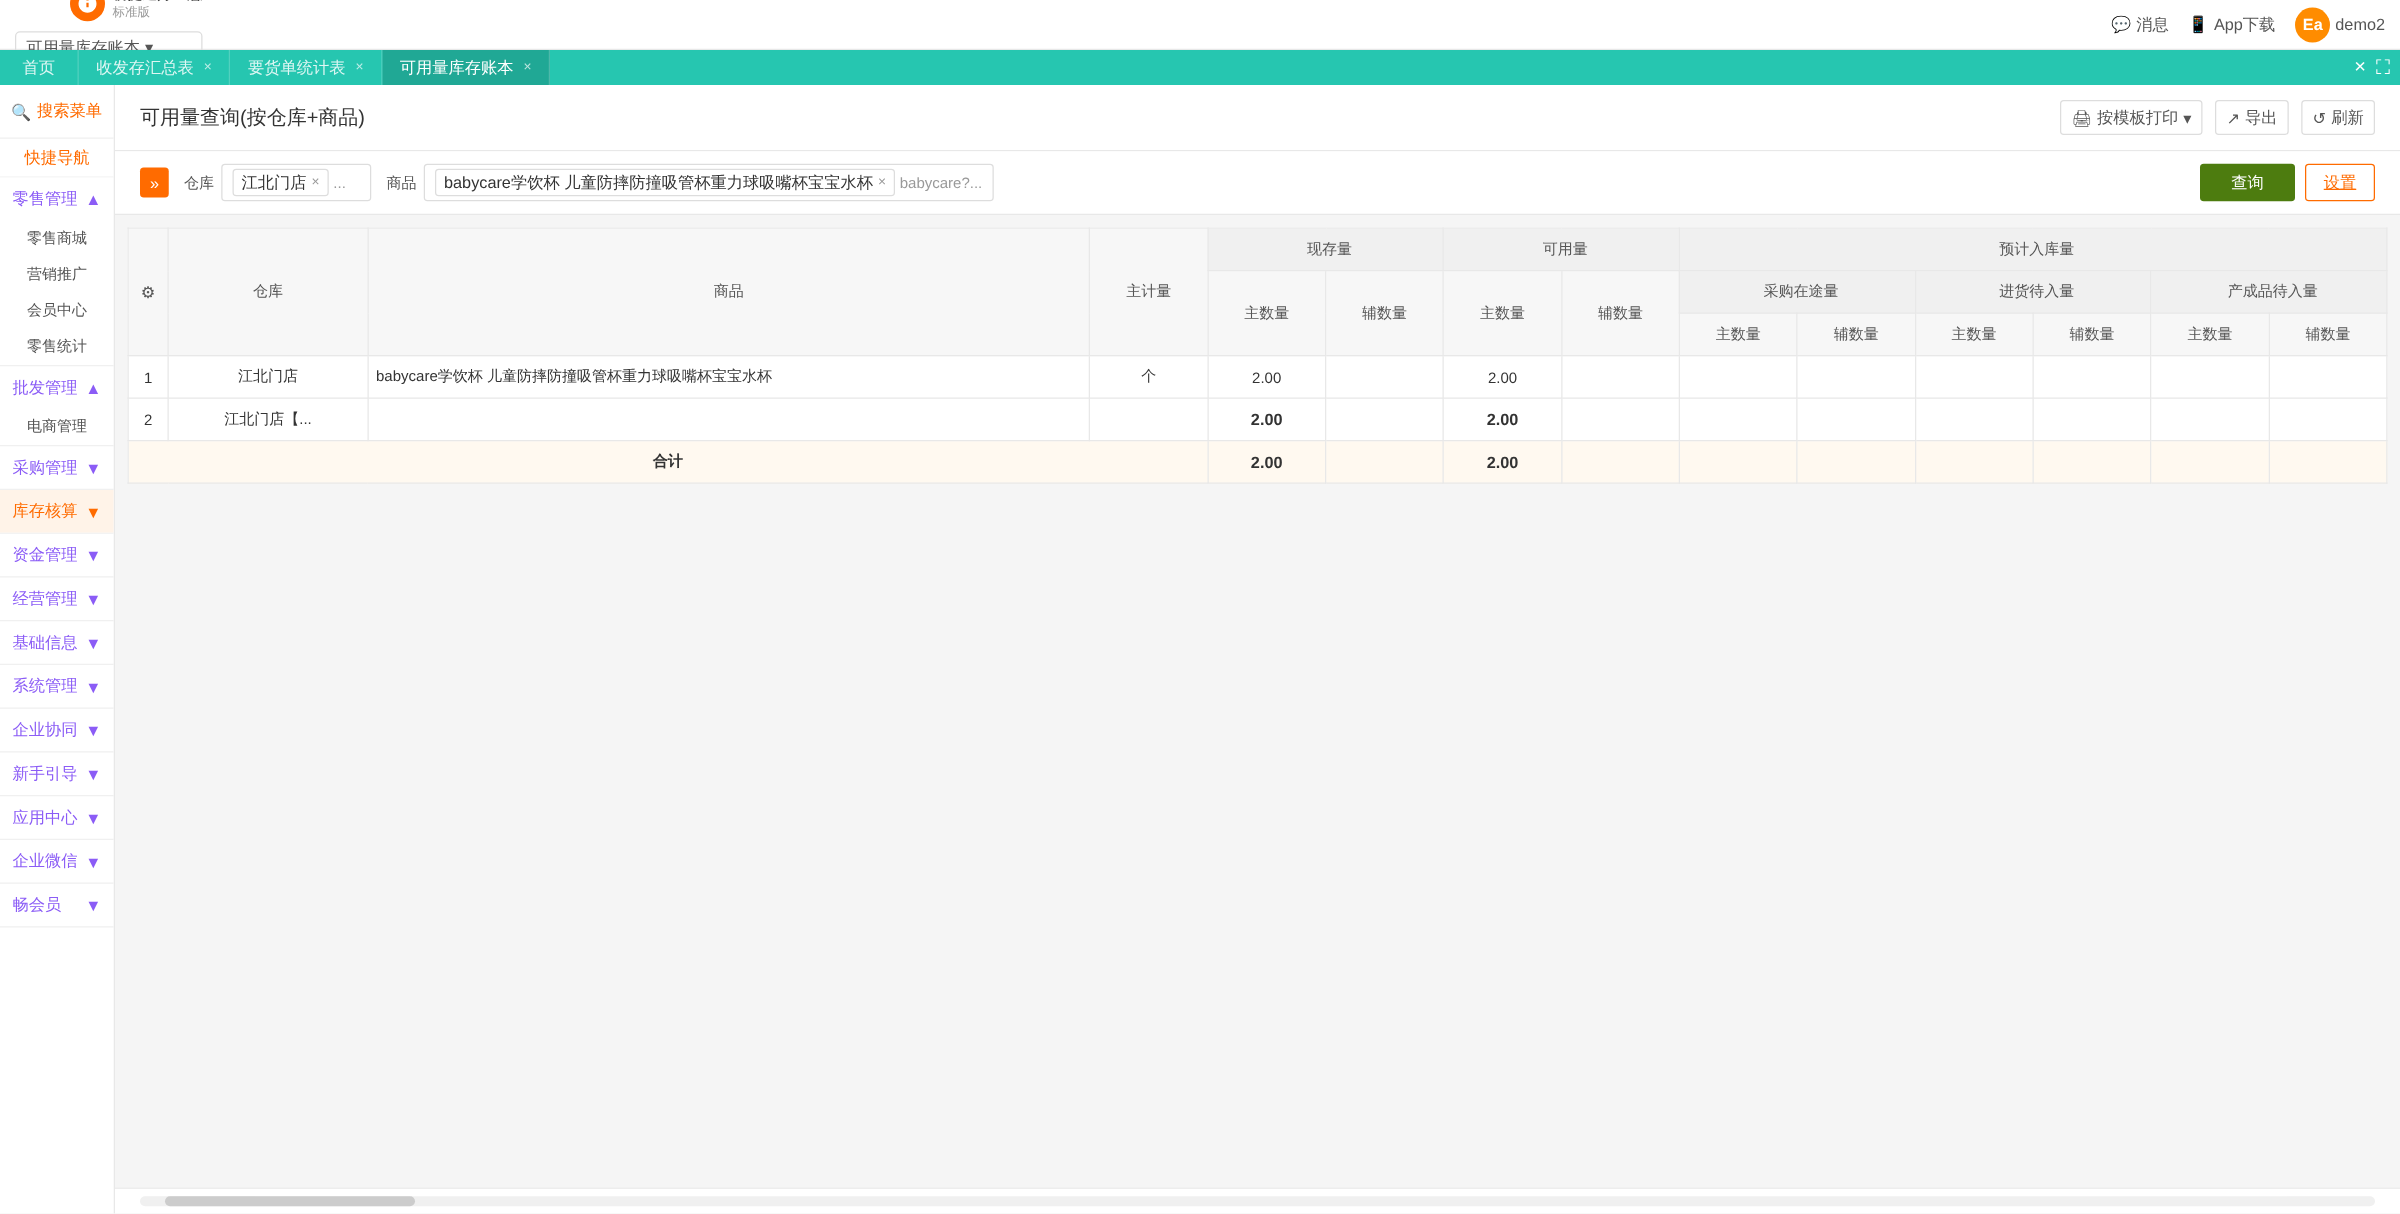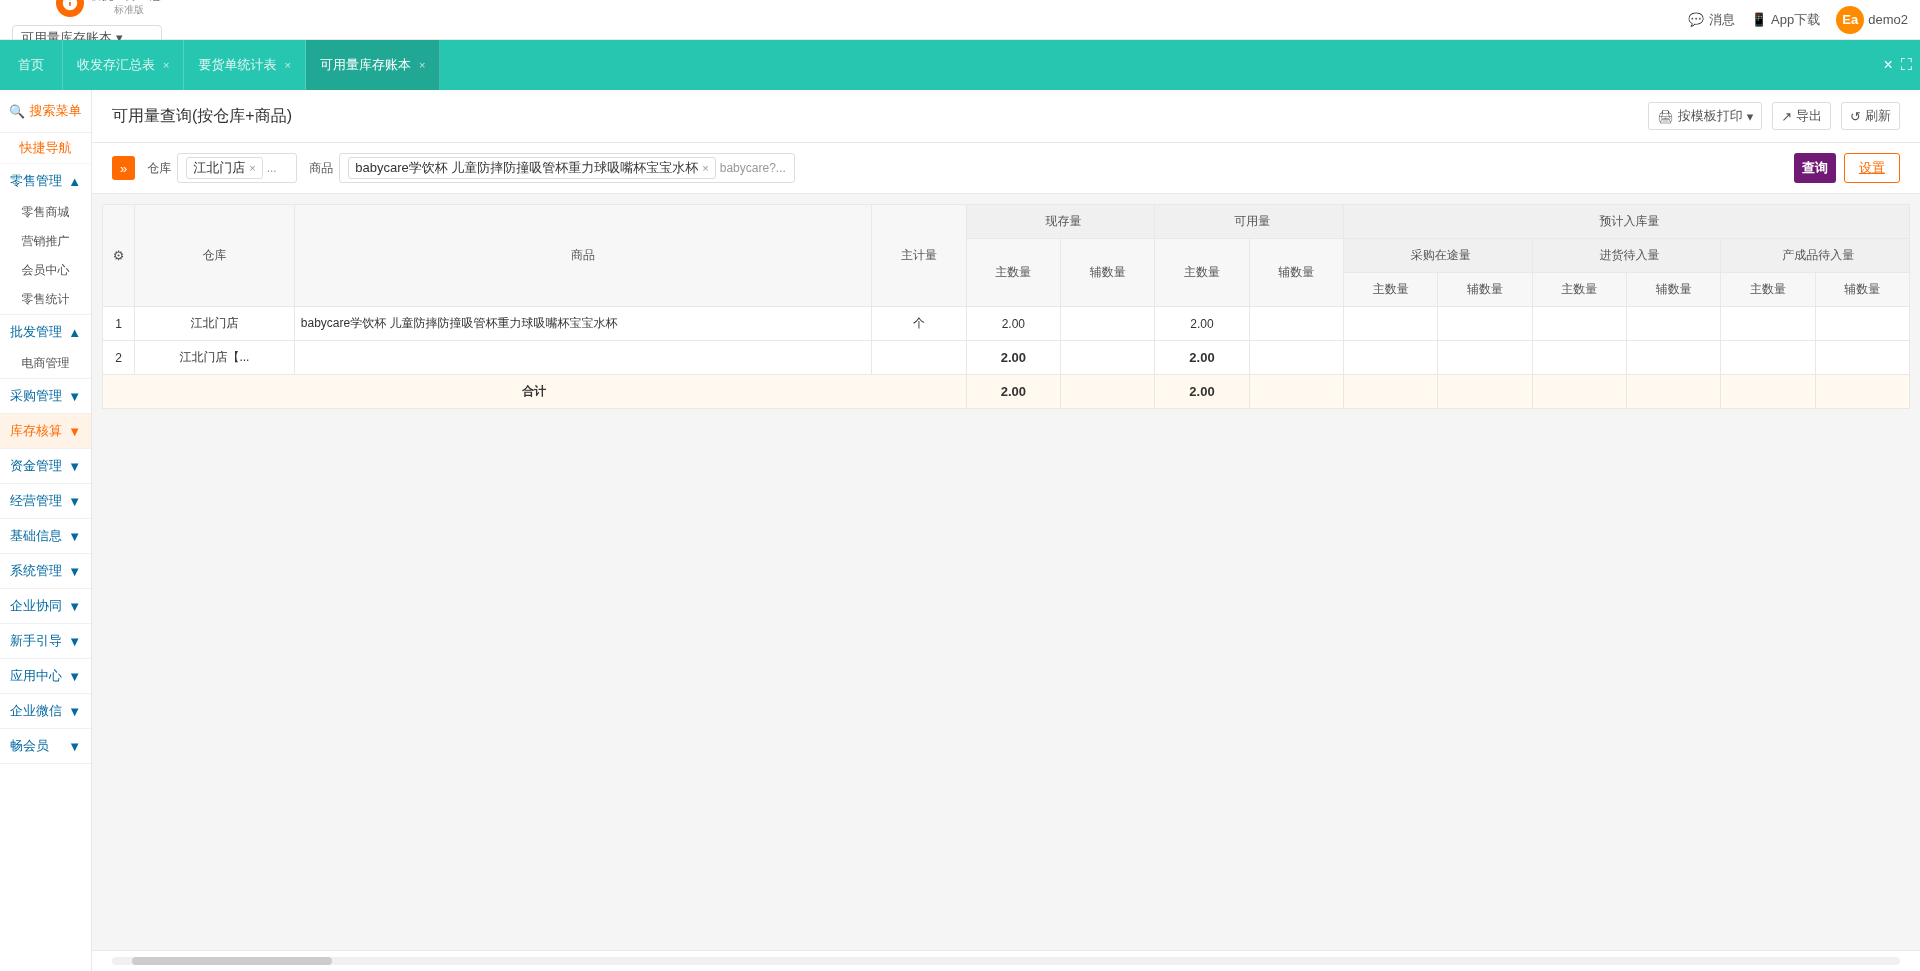--- a/index.html
+++ b/index.html
@@ -14,30 +14,30 @@
       justify-content: space-between;
       padding: 0 12px;
       border-bottom: 1px solid #e8e8e8;
       flex-shrink: 0;
     }
     .top-bar-left { display: flex; align-items: flex-end; gap: 8px; flex-direction: column; }
     .logo-area { display: flex; align-items: center; gap: 6px; }
     .logo-icon { width: 28px; height: 28px; background: #ff6b00; border-radius: 50%; display: flex; align-items: center; justify-content: center; }
     .logo-icon svg { width: 18px; height: 18px; fill: #fff; }
     .logo-text { font-size: 12px; color: #333; line-height: 1.2; }
-    .logo-sub { font-size: 10px; color: #999; margin-left: 24px; }
+    .logo-sub { font-size: 10px; color: #999; }
     .tenant-select { display: flex; align-items: center; gap: 4px; border: 1px solid #ddd; border-radius: 4px; padding: 3px 8px; cursor: pointer; font-size: 12px; color: #555; min-width: 150px; }
     .top-bar-right { display: flex; align-items: center; gap: 16px; }
     .top-right-item { display: flex; align-items: center; gap: 4px; color: #555; font-size: 12px; cursor: pointer; }
     .user-avatar { width: 28px; height: 28px; border-radius: 50%; background: #ff8c00; display: flex; align-items: center; justify-content: center; color: #fff; font-size: 11px; font-weight: bold; }
 
     
     .nav-tabs {
       background: #26c6b0;
-      height: 50px;
+      height: 28px;
       display: flex;
       align-items: stretch;
       flex-shrink: 0;
       position: relative;
     }
     .nav-tab {
       display: flex;
       align-items: center;
       padding: 0 14px;
       color: rgba(255,255,255,0.85);
@@ -65,21 +65,21 @@
       flex-direction: column;
       flex-shrink: 0;
       overflow-y: auto;
     }
     .sidebar-search { padding: 8px; border-bottom: 1px solid #f0f0f0; }
     .sidebar-search-btn { width: 100%; background: none; border: none; color: #ff6b00; font-size: 12px; cursor: pointer; display: flex; align-items: center; justify-content: center; gap: 4px; padding: 4px 0; }
     .sidebar-nav-btn { padding: 6px 8px; text-align: center; color: #ff6b00; font-size: 12px; cursor: pointer; border-bottom: 1px solid #f5f5f5; }
     .sidebar-section { border-bottom: 1px solid #f0f0f0; }
     .sidebar-section-title {
       display: flex; align-items: center; justify-content: space-between;
-      padding: 8px 10px; font-size: 12px; color: #0369a1; cursor: pointer; font-weight: 500;
+      padding: 8px 10px; font-size: 12px; color: #8b5cf6; cursor: pointer; font-weight: 500;
     }
     .sidebar-item { padding: 6px 10px; font-size: 12px; color: #555; cursor: pointer; text-align: center; }
 
     
     .content-area { flex: 1; display: flex; flex-direction: column; overflow: hidden; }
 
     
     .page-header {
       background: #fff;
       padding: 12px 20px;
@@ -106,21 +106,21 @@
     .filter-toggle { background: #ff6b00; color: #fff; border: none; border-radius: 3px; padding: 4px 8px; cursor: pointer; font-size: 14px; }
     .filter-group { display: flex; align-items: center; gap: 6px; }
     .filter-label { font-size: 12px; color: #555; white-space: nowrap; }
     .filter-input-wrapper {
       display: flex; align-items: center; border: 1px solid #ddd; border-radius: 3px; padding: 3px 8px; min-width: 120px; background: #fff; flex-wrap: wrap; gap: 4px;
     }
     .filter-tag { display: flex; align-items: center; background: #fff; border: 1px solid #ddd; border-radius: 3px; padding: 1px 6px; font-size: 11px; color: #333; gap: 4px; }
     .filter-tag-close { color: #999; cursor: pointer; font-size: 11px; }
     .filter-more { color: #999; font-size: 12px; cursor: pointer; }
     .filter-actions { margin-left: auto; display: flex; gap: 8px; }
-    .btn-query { background: #701a75; color: #fff; border: none; border-radius: 3px; padding: 5px 8px; cursor: pointer; font-size: 13px; font-weight: bold; }
+    .btn-query { background: #4d7c0f; color: #fff; border: none; border-radius: 3px; padding: 5px 25px; cursor: pointer; font-size: 13px; }
     .btn-settings { background: #fff; color: #ff6b00; border: 1px solid #ff6b00; border-radius: 3px; padding: 5px 14px; cursor: pointer; font-size: 13px; text-decoration: underline; }
 
     
     .table-wrapper { flex: 1; overflow: auto; padding: 0; background: #f5f5f5; }
     .data-table { width: 100%; border-collapse: collapse; background: #fff; margin: 10px; width: calc(100% - 20px); }
     .data-table th, .data-table td { border: 1px solid #e8e8e8; text-align: center; padding: 8px 6px; font-size: 12px; color: #333; white-space: nowrap; }
     .data-table thead th { background: #f7f7f7; font-weight: 500; color: #555; }
     .data-table th.group-header { background: #f0f0f0; padding-left: 12px; }
     .data-table td.product-name { text-align: left; max-width: 300px; overflow: hidden; text-overflow: ellipsis; }
     .settings-col { width: 32px; }

